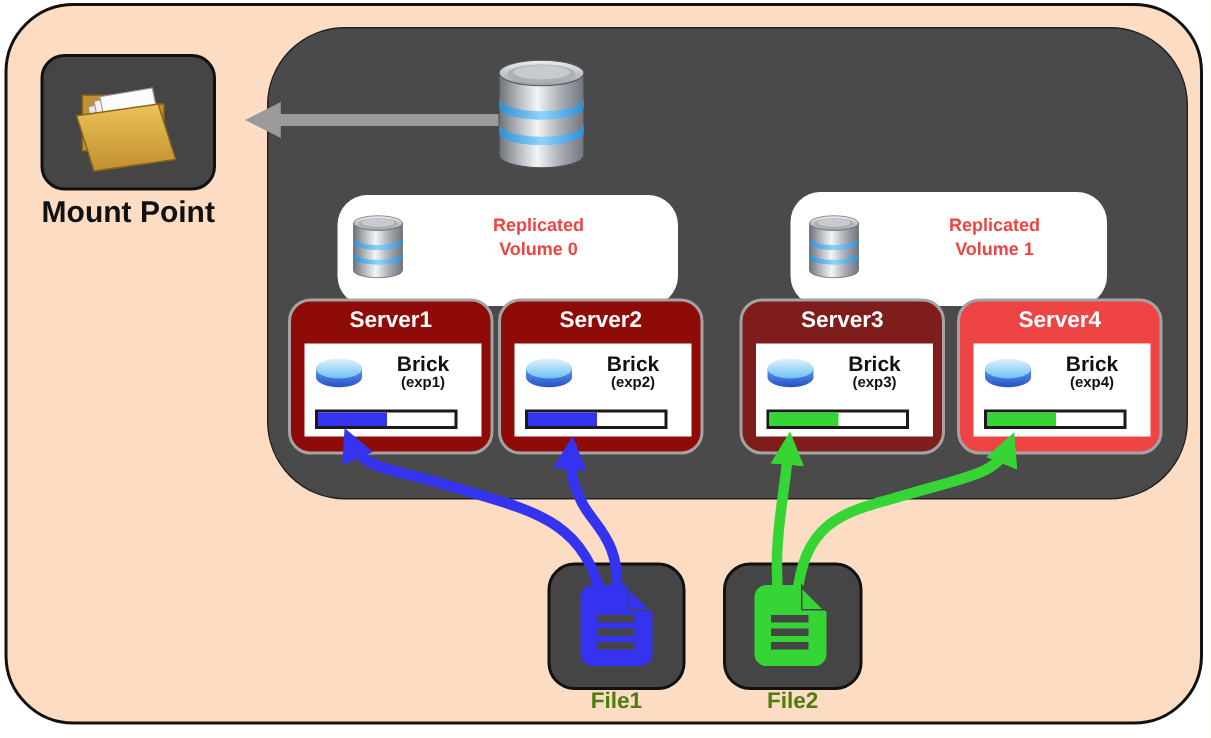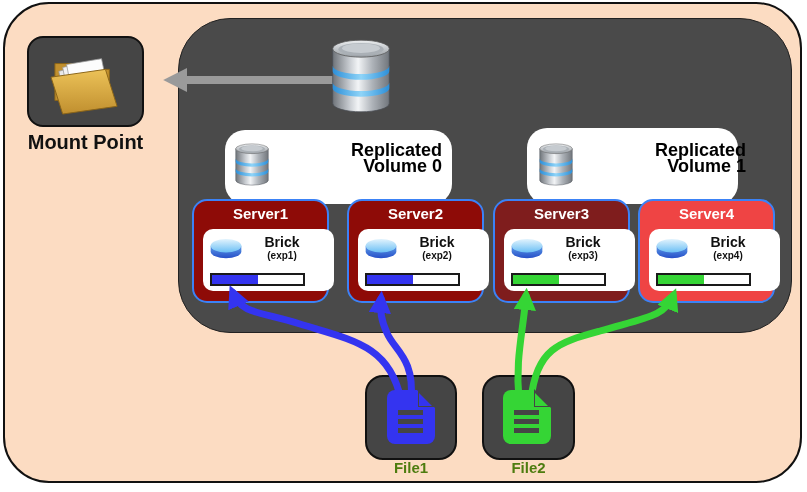--- a/index.html
+++ b/index.html
@@ -10,24 +10,24 @@
   .panel{left:3px;top:2px;width:799px;height:481px;border:2px solid #111;border-radius:46px;}
   .dist-box{left:178px;top:18px;width:614px;height:315px;border:1px solid #222;border-radius:52px;}
   .dist-title{left:456px;top:60px;width:320px;text-align:center;color:#fff;font-size:19px;letter-spacing:.3px;}
   .node-box{border:2px solid #111;border-radius:16px;}
   .mount-box{left:27px;top:36px;width:117px;height:91px;display:flex;align-items:center;justify-content:center;}
   .mount-label{left:17px;top:131px;width:137px;text-align:center;color:#111;font-size:20px;}
   .rv{background:#fff;border-radius:20px;}
   .rv0{left:225px;top:130px;width:227px;height:74px;}
   .rv1{left:527px;top:128px;width:211px;height:76px;}
   .rv-db{width:38px;height:47px;}
-  .rv-label{width:166px;top:142px;text-align:right;color:#000000;font-size:18px;line-height:16px;}
-  .server{top:199px;width:137px;height:104px;border:2px solid #3b82f6;border-radius:15px;}
+  .rv-label{width:166px;top:142px;text-align:center;color:#ef4444;font-size:12px;line-height:16px;}
+  .server{top:199px;width:137px;height:104px;border:2px solid #a3a3a3;border-radius:15px;}
   .server-name{display:block;margin-top:4px;text-align:center;color:#fff;font-size:15px;}
-  .brick-card{left:9px;top:28px;width:131px;height:62px;background:#fff;border-radius:10px;}
+  .brick-card{left:9px;top:28px;width:118px;height:62px;background:#fff;border-radius:0;}
   .disk{left:6px;top:9px;width:34px;height:23px;}
   .brick-text{left:44px;top:6px;width:70px;text-align:center;color:#111;}
   .brick-label{font-size:14px;line-height:15px;}
   .brick-export{font-size:10px;line-height:12px;}
   .bar{left:7px;top:44px;width:95px;height:13px;border:2px solid #1a1a1a;background:#fff;}
   .bar-fill{height:100%;}
   .file-box{top:375px;height:85px;border-radius:18px;}
   .file1-box{left:365px;width:92px;}
   .file2-box{left:482px;width:93px;}
   .doc-icon{top:388px;width:52px;height:58px;z-index:6;}
@@ -167,21 +167,21 @@
       <div class="abs brick-text">
         <div class="brick-label">Brick</div>
         <div class="brick-export">(exp1)</div>
       </div>
       <div class="abs bar">
         <div class="bar-fill" style="background: rgb(52, 52, 240); width: 50%;"></div>
       </div>
     </div>
   </div>
 
-  <div class="abs server" style="left: 347px; background: rgb(142, 11, 7);">
+  <div class="abs server" style="left: 332px; background: rgb(142, 11, 7);">
     <span class="server-name">Server2</span>
     <div class="abs brick-card">
       <svg class="abs disk" viewBox="0 0 34 24">
           <use href="#sym-disk"></use>
         </svg>
       <div class="abs brick-text">
         <div class="brick-label">Brick</div>
         <div class="brick-export">(exp2)</div>
       </div>
       <div class="abs bar">

